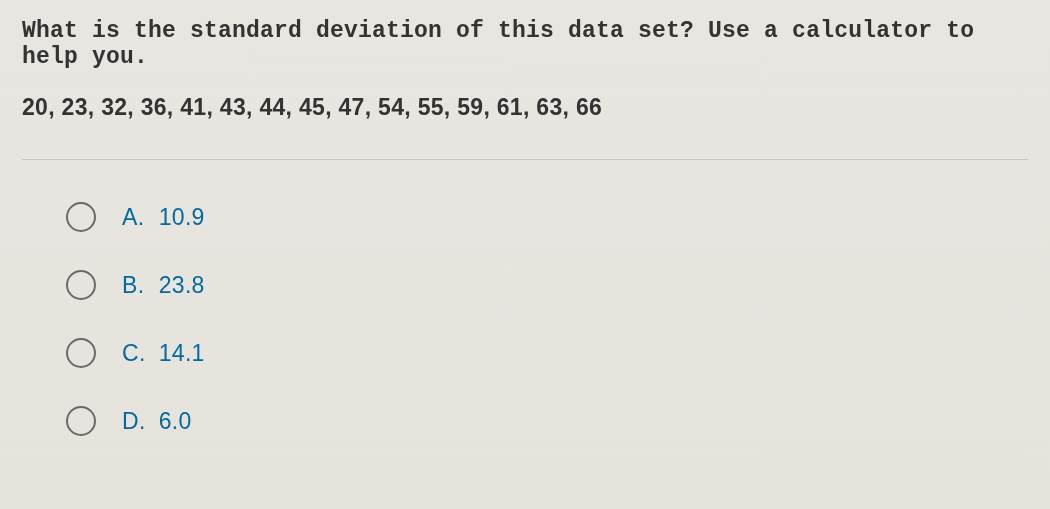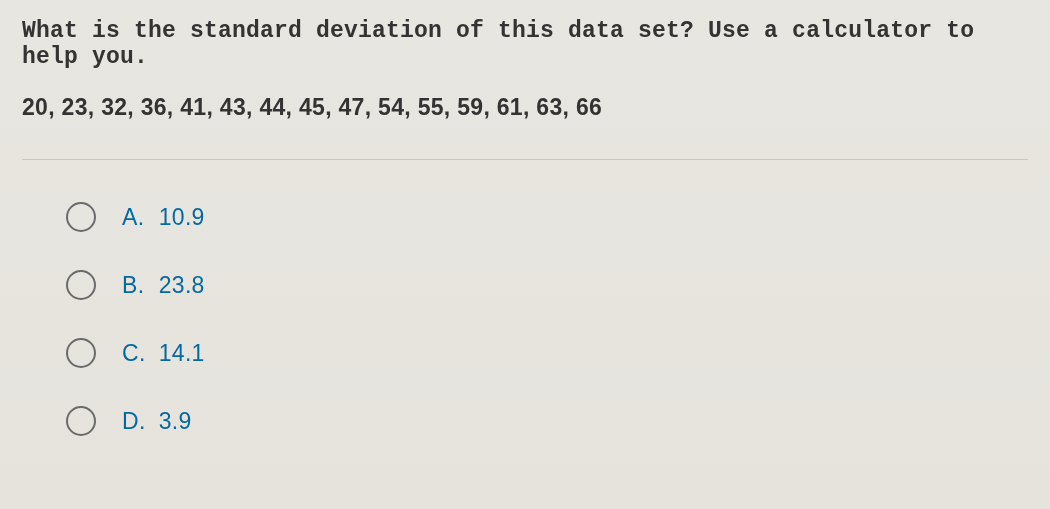--- a/index.html
+++ b/index.html
@@ -96,17 +96,17 @@
     <div class="option-label">
       <span class="option-letter">C.</span>
       <span>14.1</span>
     </div>
   </div>
 
   <div class="option-row">
     <div class="radio-circle"></div>
     <div class="option-label">
       <span class="option-letter">D.</span>
-      <span>3.9</span>
+      <span>6.0</span>
     </div>
   </div>
 
 </div>
 
 </body></html>

